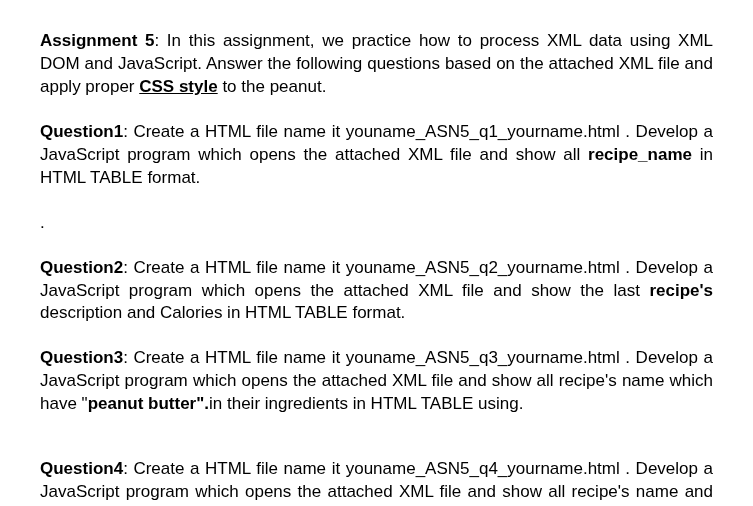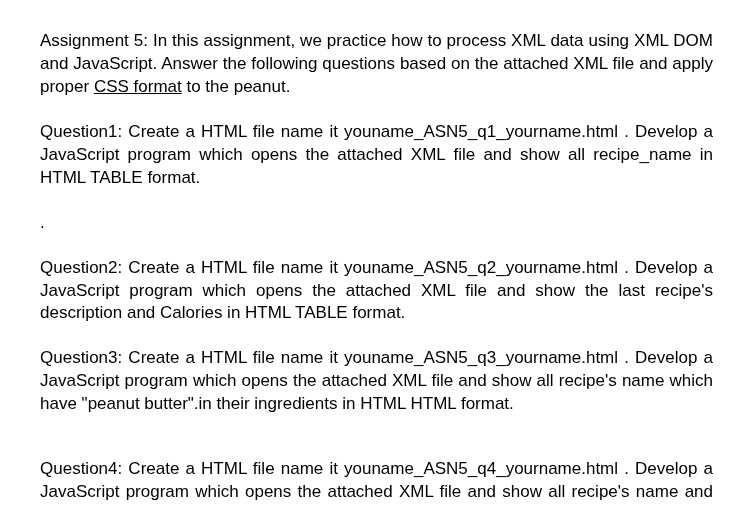--- a/index.html
+++ b/index.html
@@ -10,40 +10,40 @@
     background: #fff;
     margin: 0;
     padding: 30px 40px;
     width: 753px;
     box-sizing: border-box;
     text-align: justify;
   }
   .para {
     margin-bottom: 22px;
   }
-  .bold { font-weight: normal; }
+  .bold { font-weight: bold; }
   .underline { text-decoration: underline; }
   .dot { margin: 4px 0 22px 0; }
 </style>
 </head>
 <body>
 
 <div class="para">
-  <span class="bold">Assignment 5</span><span>: In this assignment, we practice how to process XML data using XML DOM and JavaScript. Answer the following questions based on the attached XML file and apply proper </span><span class="bold underline">CSS format</span><span> to the peanut.</span>
+  <span class="bold">Assignment 5</span><span>: In this assignment, we practice how to process XML data using XML DOM and JavaScript. Answer the following questions based on the attached XML file and apply proper </span><span class="bold underline">CSS style</span><span> to the peanut.</span>
 </div>
 
 <div class="para">
   <span class="bold">Question1</span><span>: Create a HTML file  name it youname_ASN5_q1_yourname.html . Develop a JavaScript program which opens the attached XML file and  show all </span><span class="bold">recipe_name</span><span> in HTML TABLE format.</span>
 </div>
 
 <div class="dot">.</div>
 
 <div class="para" style="">
   <span class="bold">Question2</span><span>: Create a HTML file  name it youname_ASN5_q2_yourname.html . Develop a JavaScript program which opens the attached XML file and show the last  </span><span class="bold">recipe's</span><span> description and Calories in HTML TABLE format.</span>
 </div>
 
 <div class="para" style="margin-bottom:42px;">
-  <span class="bold">Question3</span><span>: Create a HTML file  name it youname_ASN5_q3_yourname.html . Develop a JavaScript program which opens the attached XML file and show all recipe's name which have  "</span><span class="bold">peanut butter".</span><span>in their ingredients in HTML HTML format.</span>
+  <span class="bold">Question3</span><span>: Create a HTML file  name it youname_ASN5_q3_yourname.html . Develop a JavaScript program which opens the attached XML file and show all recipe's name which have  "</span><span class="bold">peanut butter".</span><span>in their ingredients in HTML TABLE using.</span>
 </div>
 
 <div class="para">
   <span class="bold">Question4</span><span>: Create a HTML file  name it youname_ASN5_q4_yourname.html . Develop a JavaScript program which opens the attached XML file and show all recipe's name and ingredients in HTML TABLE format.</span>
 </div>
 
 </body></html>

